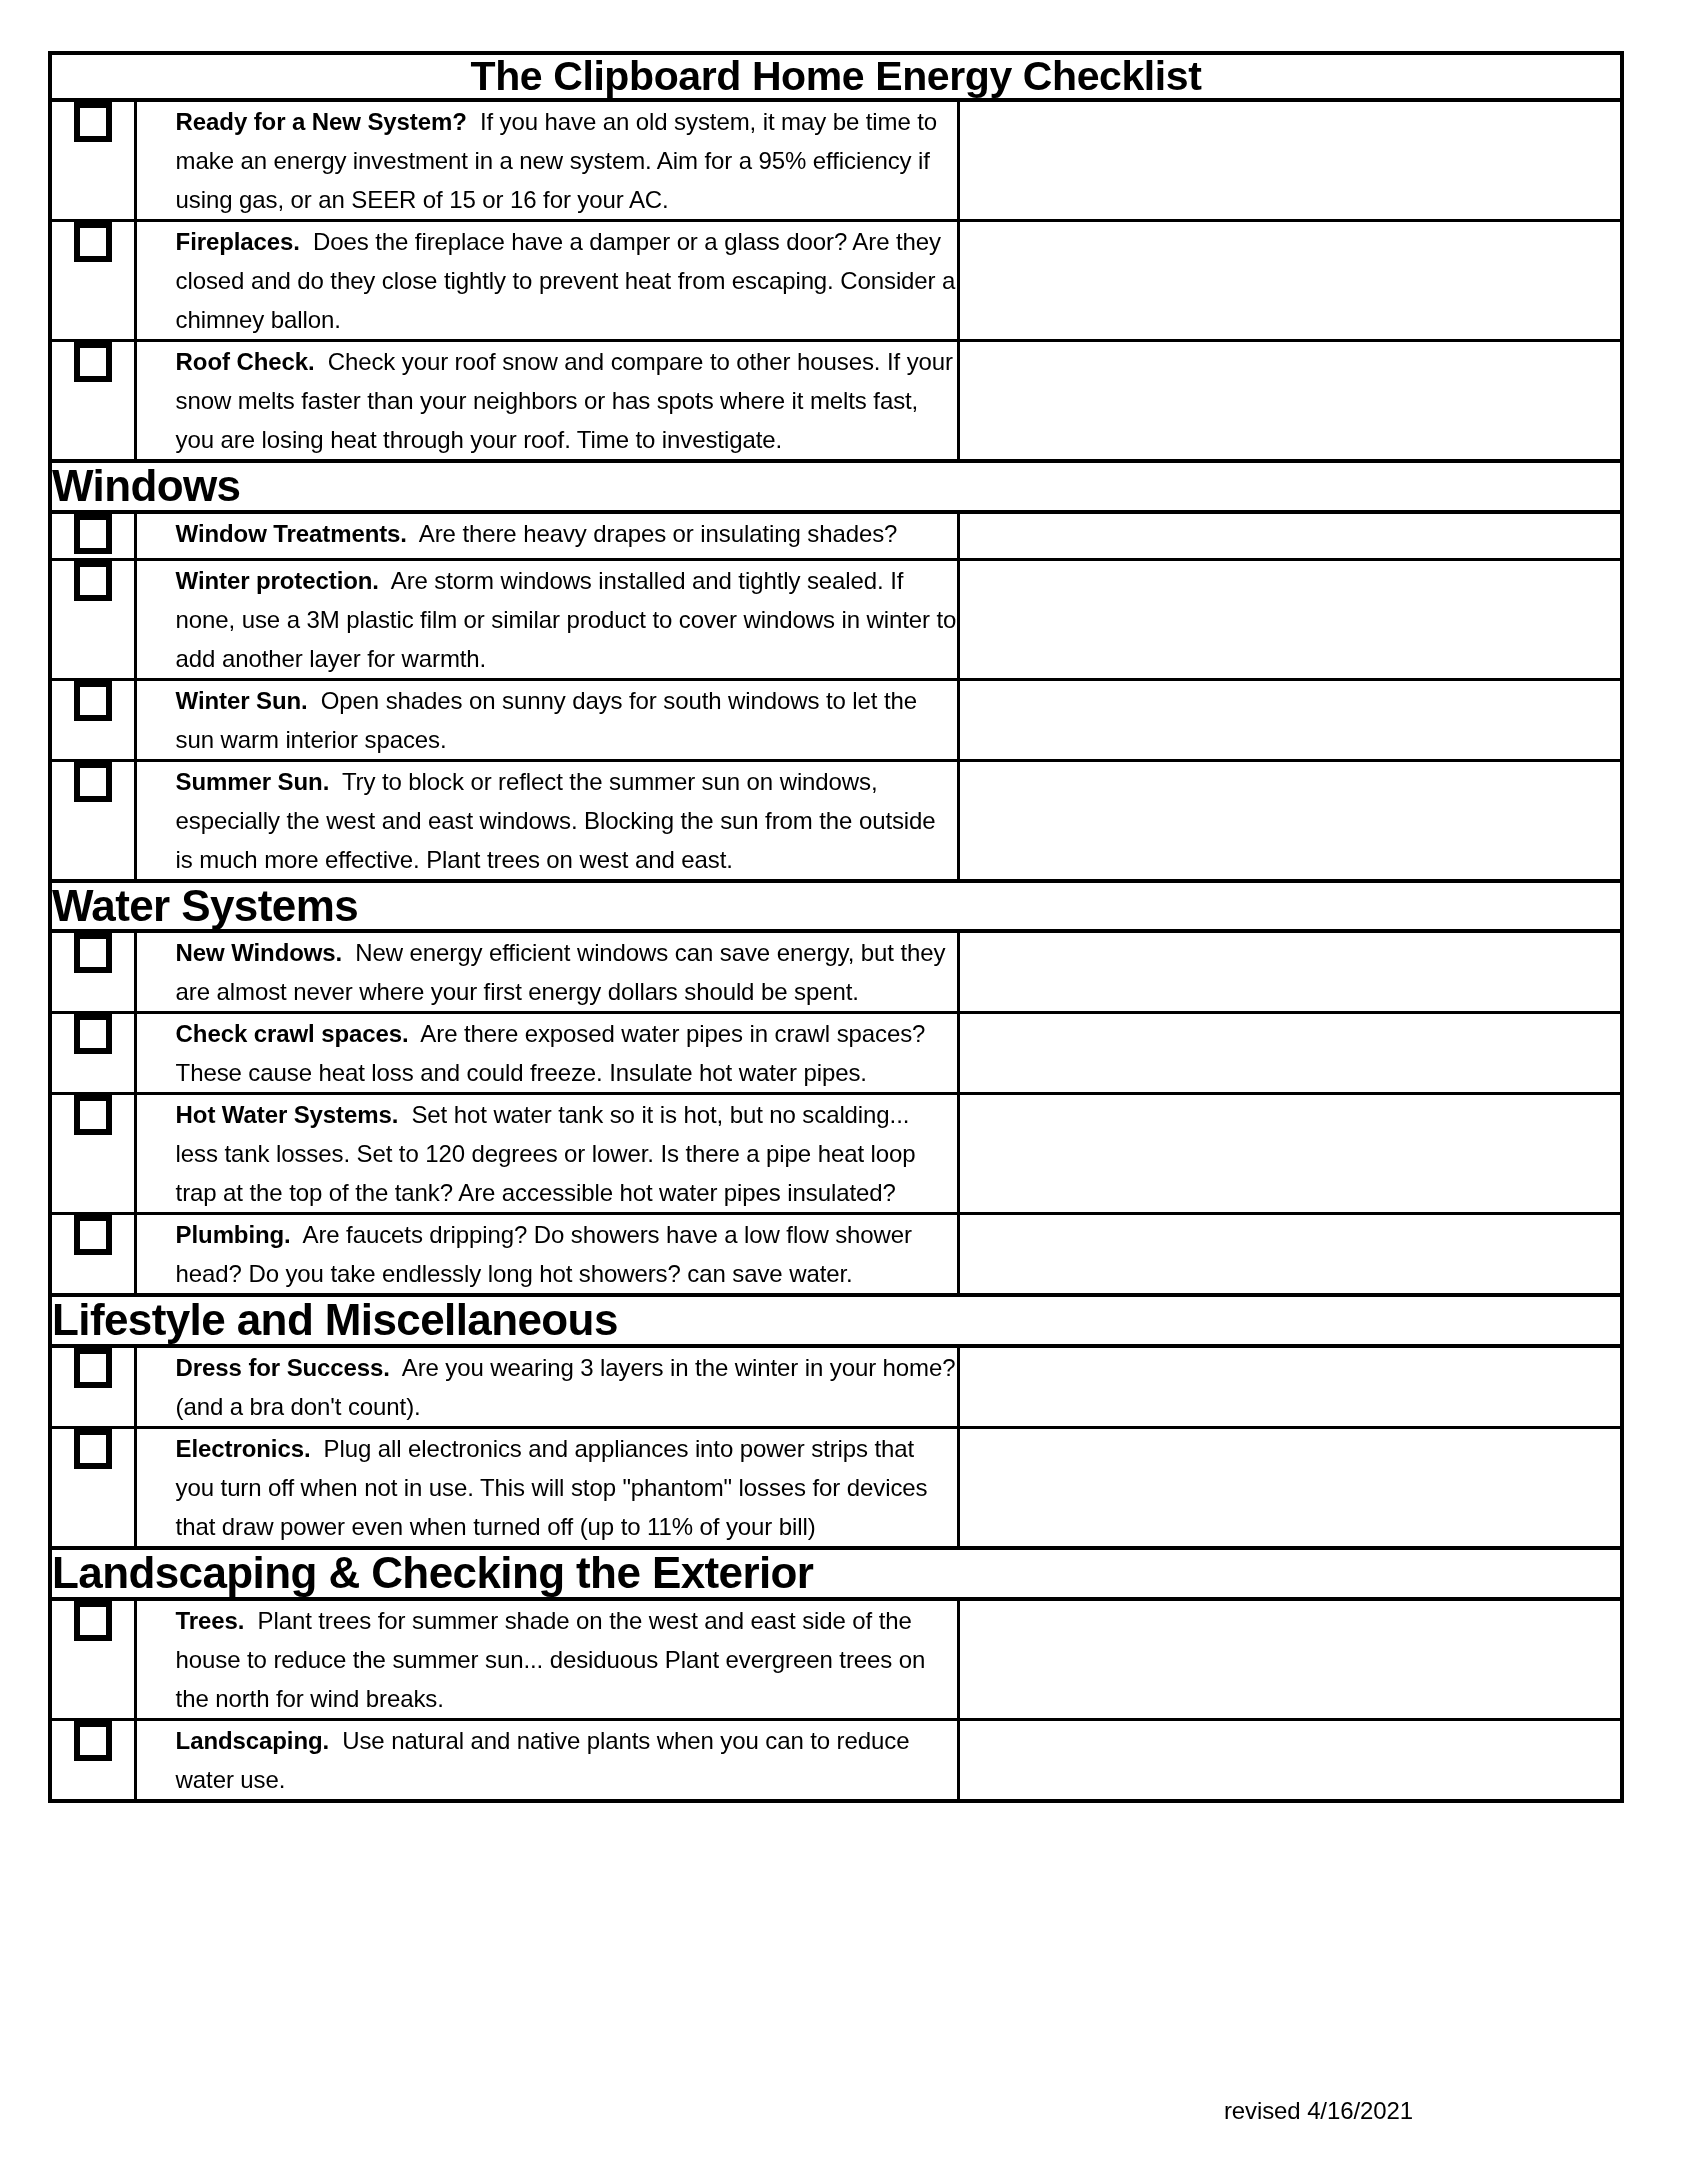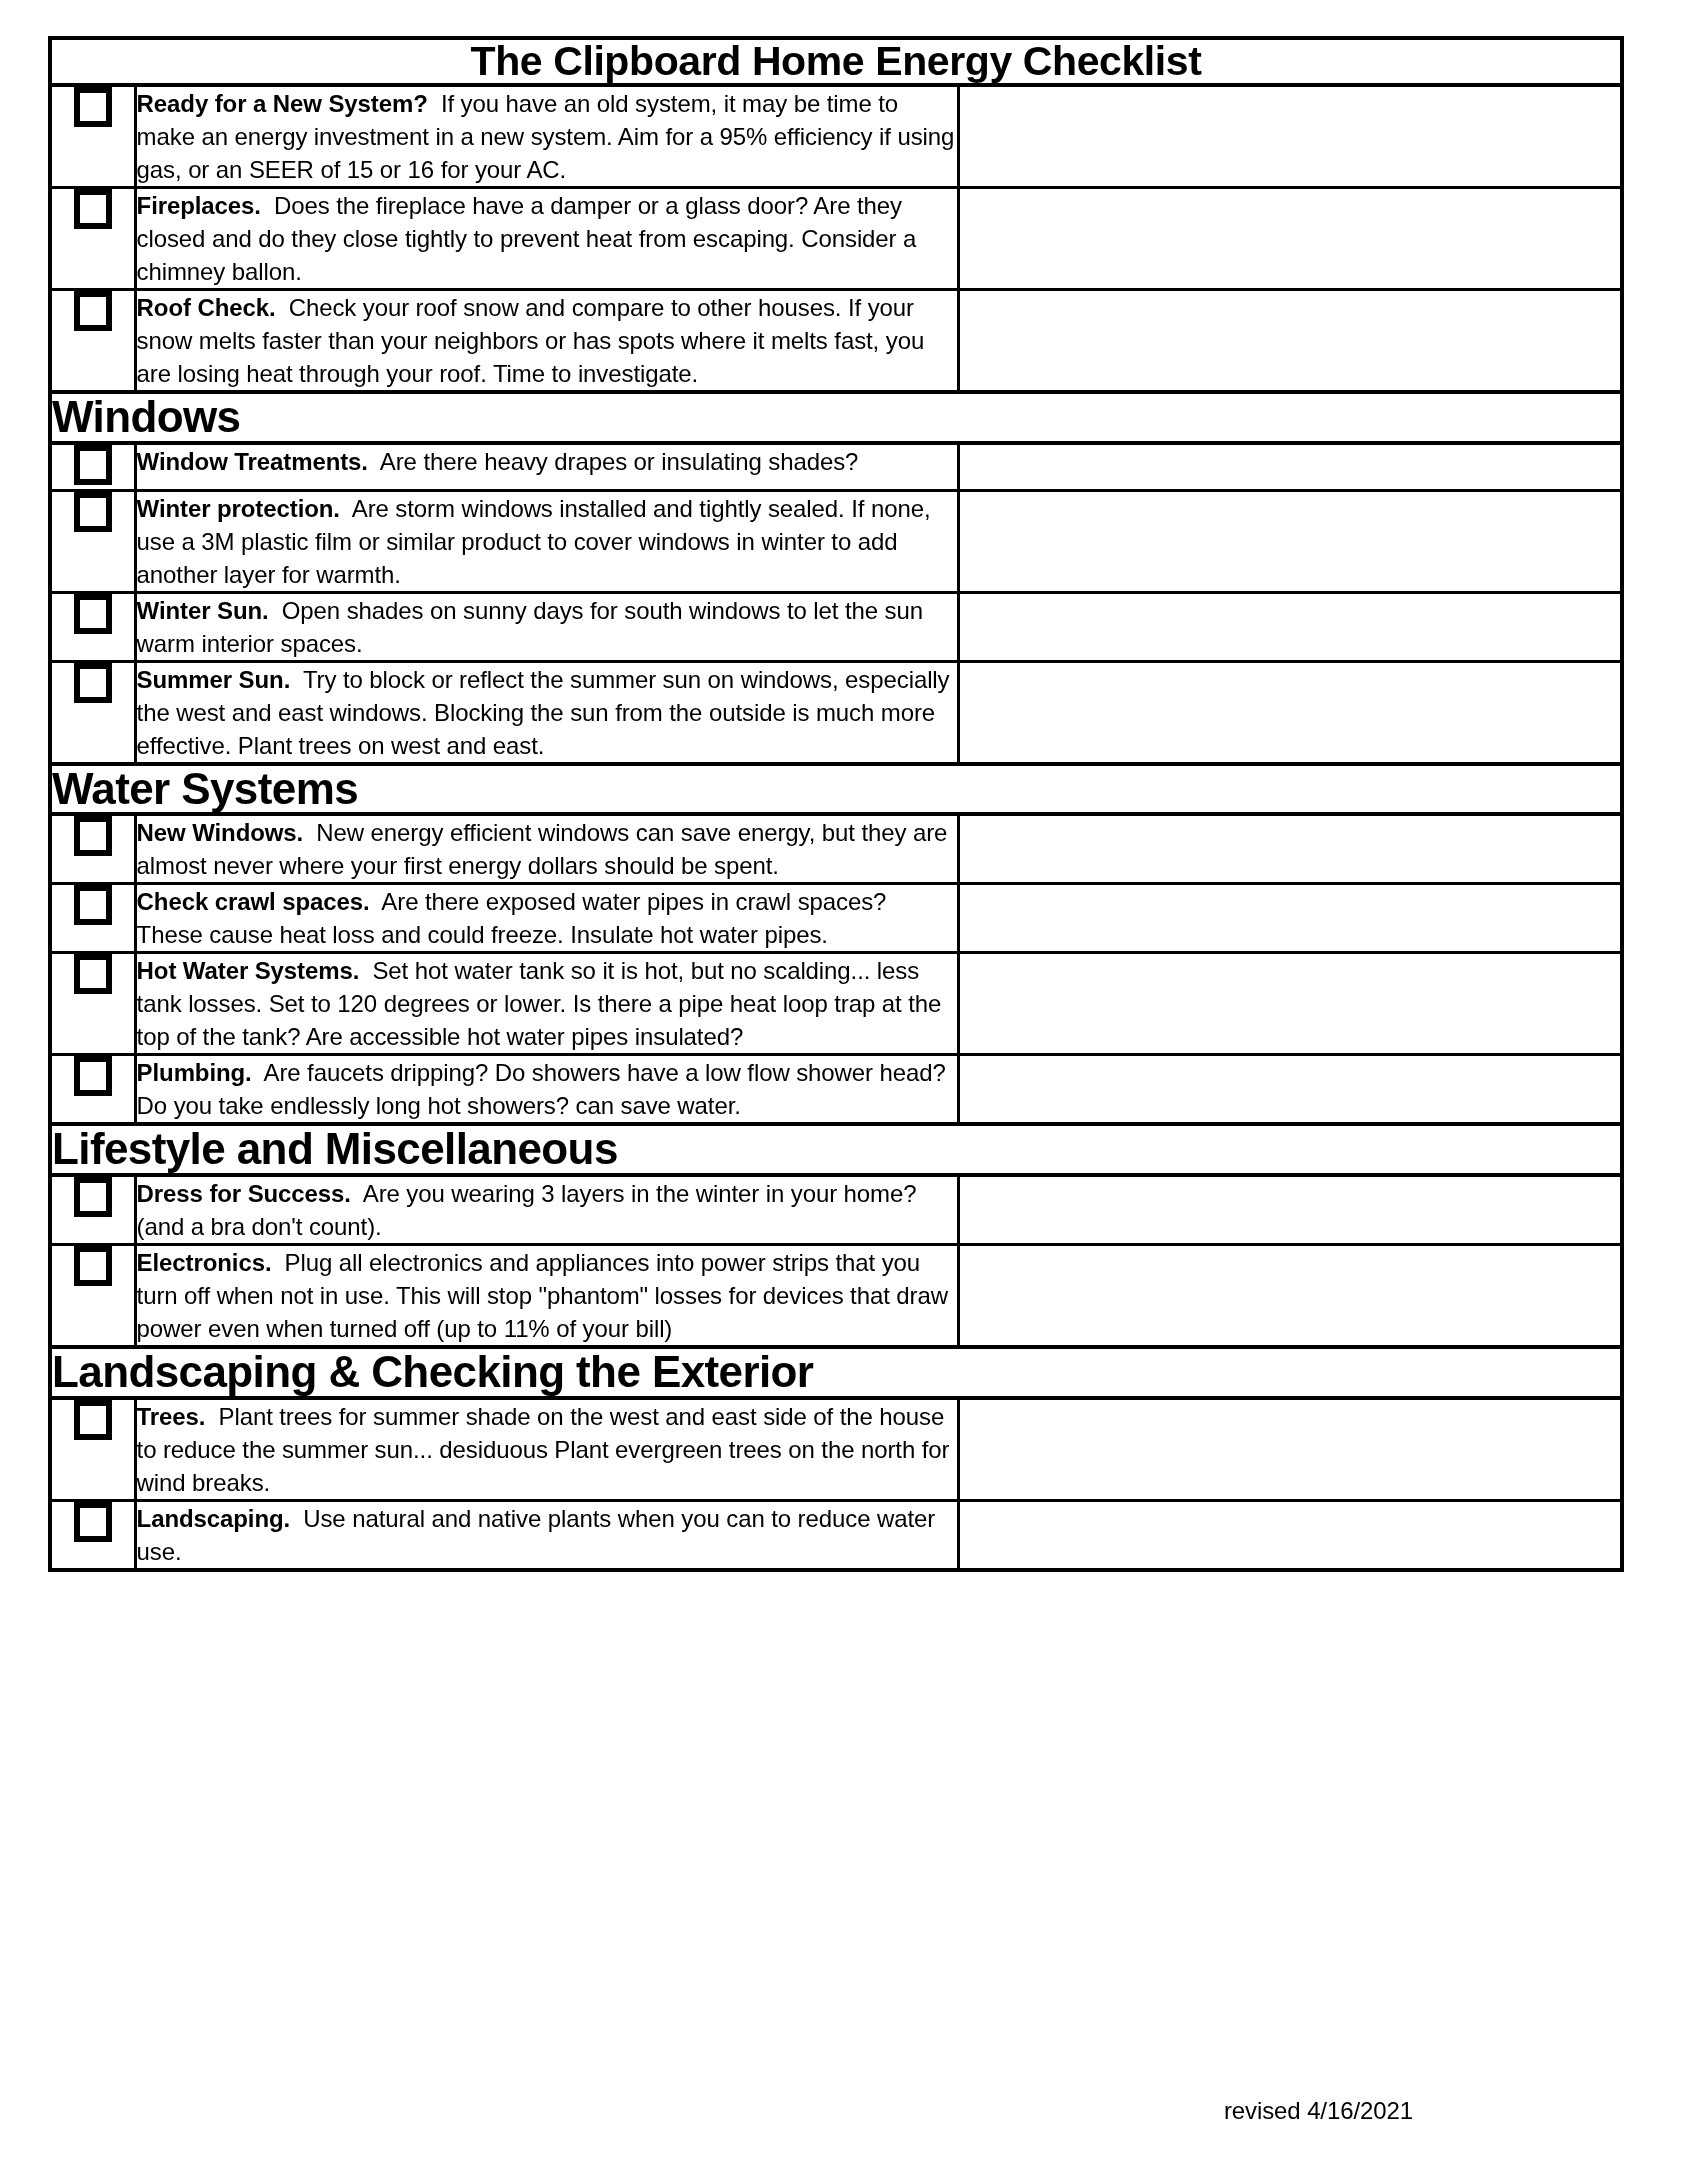--- a/index.html
+++ b/index.html
@@ -13,21 +13,21 @@
     height: 2178px;
     font-family: "Liberation Sans", sans-serif;
     color: #000000;
     -webkit-font-smoothing: none;
   }
   .page {
     position: relative;
     width: 1448px;
     height: 2178px;
     box-sizing: border-box;
-    padding: 36px 48px 0 48px;
+    padding: 51px 48px 0 48px;
   }
   
   .sheet {
     width: 1576px;
     border-collapse: collapse;
     table-layout: fixed;
     border: 4px solid #000;
   }
   .sheet td {
     border: 3px solid #000;
@@ -77,22 +77,23 @@
     box-sizing: content-box;
   }
   .text-cell {
     padding: 2px 6px 4px 6px;
   }
   .notes-cell {
     width: 663px;
   }
   .item-text {
     font-size: 24px;
-    line-height: 33px;
+    line-height: 39px;
     letter-spacing: -0.1px;
+    margin-left: 39px;
   }
   .item-text b {
     font-weight: bold;
   }
   
   .footer {
     position: absolute;
     right: 35px;
     bottom: 55px;
     font-size: 24px;

